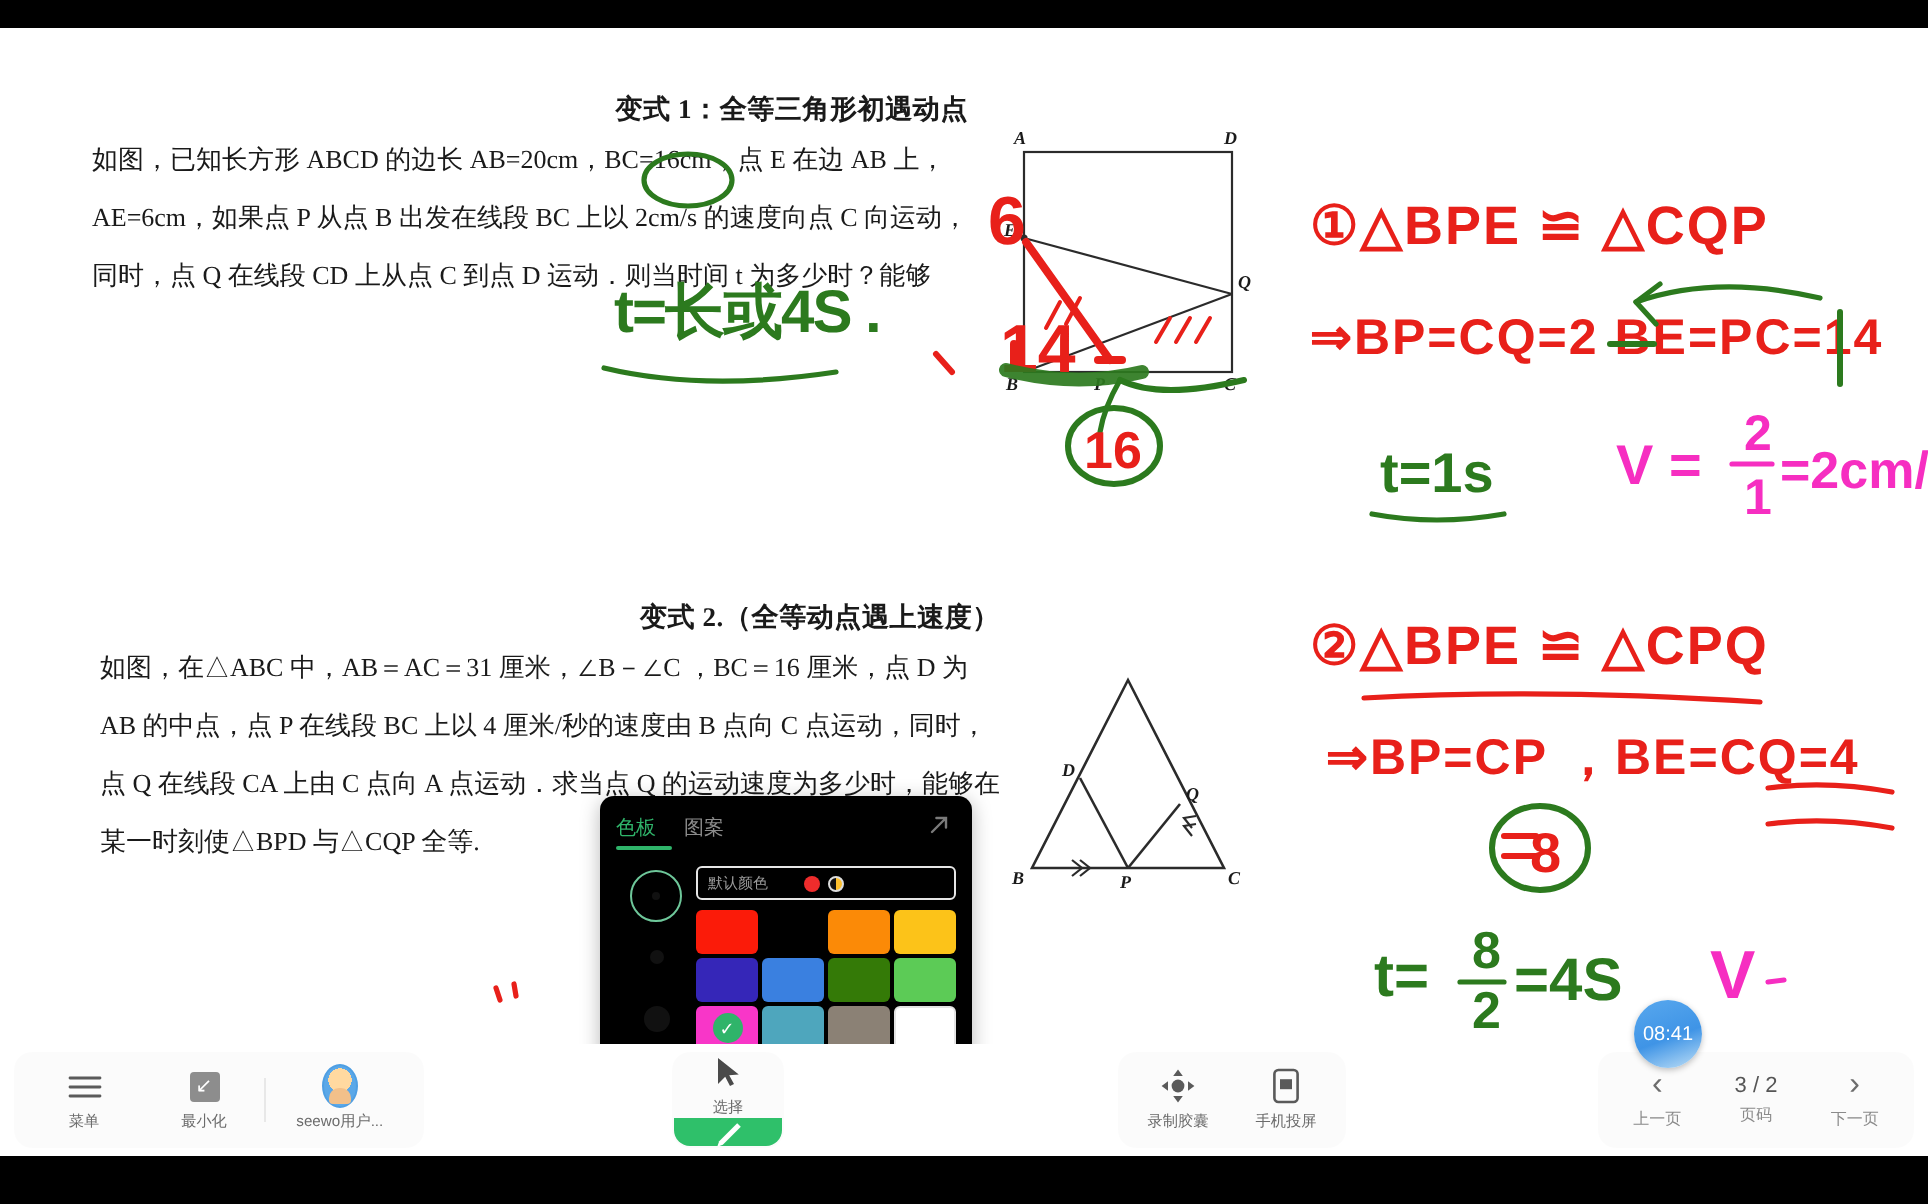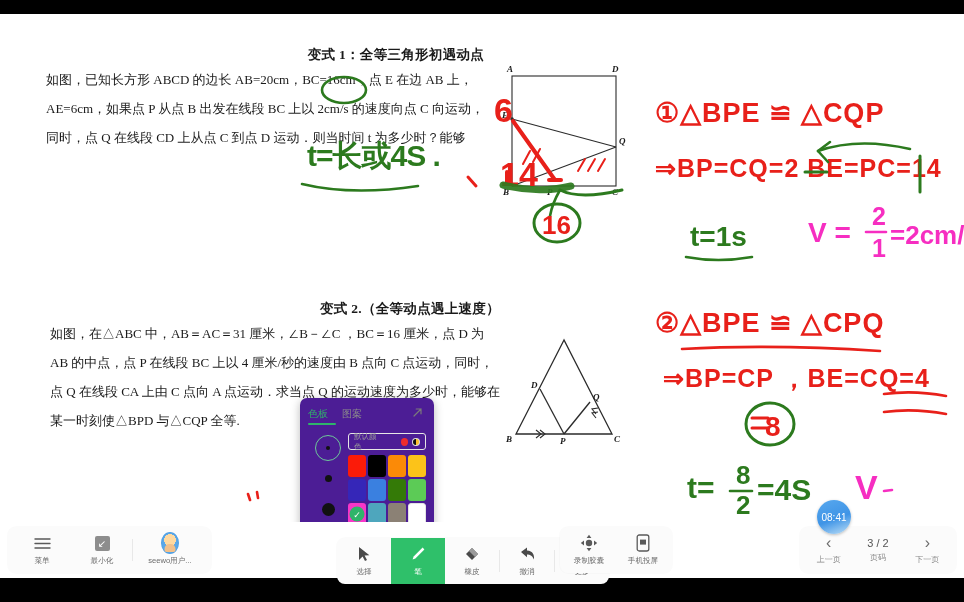--- a/index.html
+++ b/index.html
@@ -63,22 +63,22 @@
     font-size: 10px;
     display: flex; align-items: center; justify-content: center;
     box-shadow: 0 1px 3px rgba(0,0,0,.25);
     z-index: 40;
   }
 
   
   #palette {
     position: absolute;
     left: 300px; top: 384px;
-    width: 134px; height: 136px;
-    background: #4c1d95;
+    width: 186px; height: 136px;
+    background: #000000;
     border-radius: 7px;
     box-shadow: 0 2px 10px rgba(0,0,0,.28);
     z-index: 30;
     padding: 6px 8px 8px 8px;
   }
   #palette .ptabs {
     display: flex; align-items: center;
     height: 20px;
     position: relative;
   }
@@ -148,21 +148,21 @@
   }
   .tb-group {
     position: absolute;
     background: #fbfbfb;
     border-radius: 8px;
     height: 46px;
     display: flex; align-items: center;
     box-shadow: 0 0 0 1px rgba(0,0,0,.015);
   }
   #tb-left  { left: 8px;  top: 5px; padding: 0 4px; }
-  #tb-tools { left: 337px; top: 16px; padding: 0; overflow: hidden;}
+  #tb-tools { left: 337px; top: 5px; padding: 0; overflow: hidden; flex-direction: column;}
   #tb-right-tools { left: 560px; top: 5px; padding: 0 2px;}
   #tb-pager { left: 800px; top: 5px; padding: 0 4px; width: 156px; justify-content: space-between;}
 
   .tb-btn {
     width: 54px; height: 46px;
     display: flex; flex-direction: column;
     align-items: center; justify-content: center;
     cursor: pointer;
     gap: 3px;
   }

